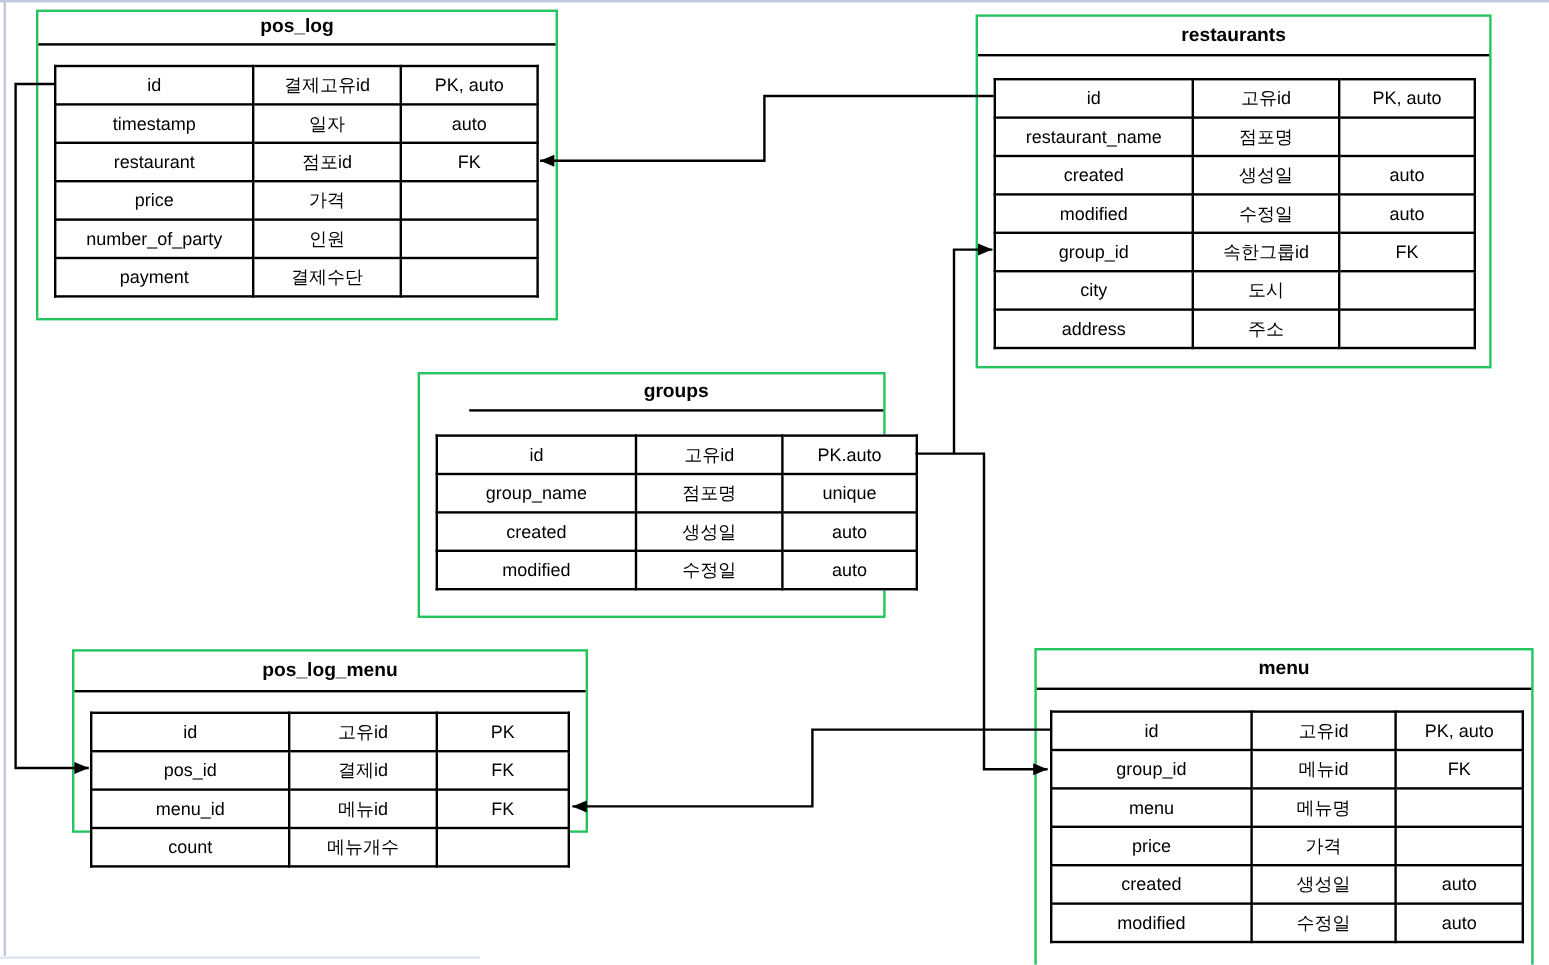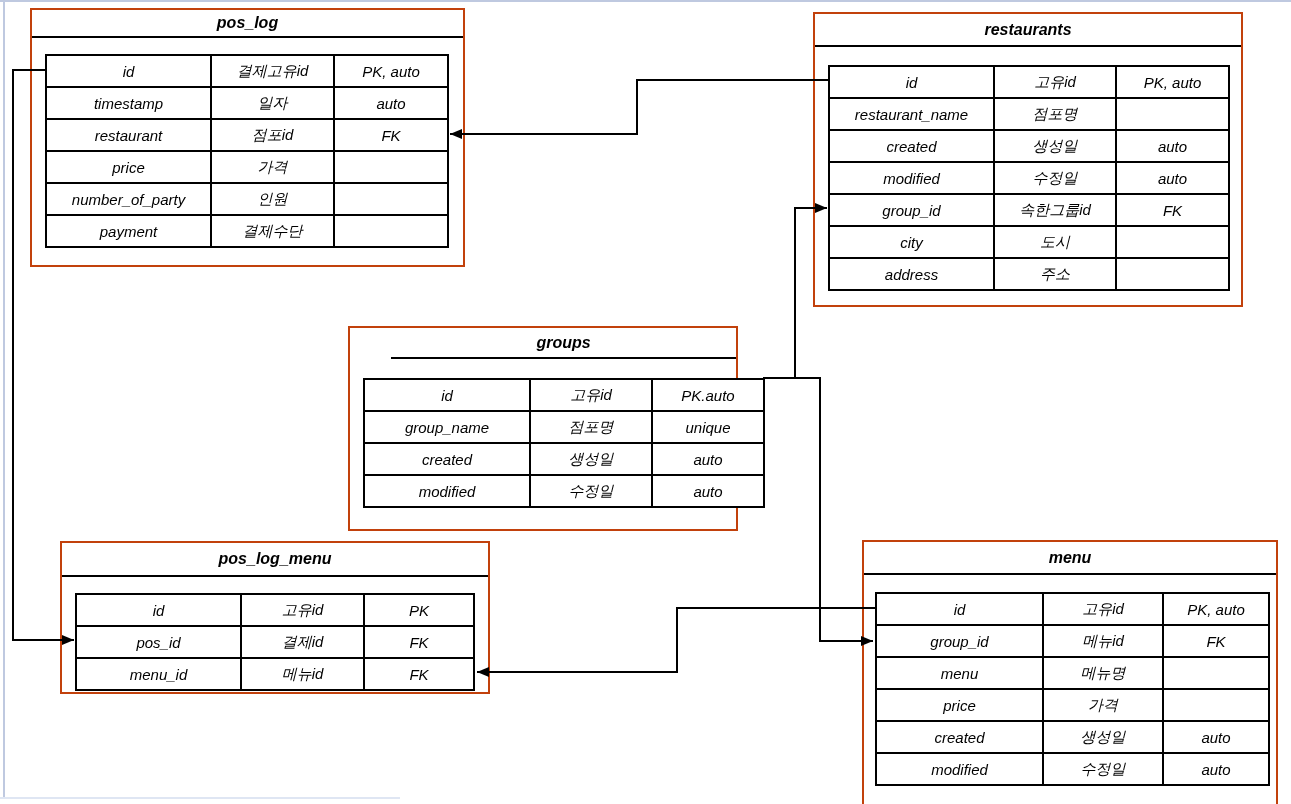--- a/index.html
+++ b/index.html
@@ -2,21 +2,21 @@
 <html><head>
 <meta charset="utf-8">
 <style>
   html,body{margin:0;padding:0;background:#fff;}
   #canvas{
     position:relative;width:1291px;height:804px;background:#ffffff;
     overflow:hidden;
     font-family:"Liberation Sans","DejaVu Sans",sans-serif;
   }
   .frame-line{position:absolute;pointer-events:none;}
-  .tbl{position:absolute;box-sizing:border-box;border:2px solid #c2410c;background:#fff;font-style:italic;}
+  .tbl{position:absolute;box-sizing:border-box;border:2px solid #22c55e;background:#fff;}
   .tbl-title{
     font-weight:bold;font-size:16px;text-align:center;color:#000;
     border-bottom:2px solid #000;overflow:hidden;white-space:nowrap;
   }
   .grid{position:absolute;border-collapse:collapse;table-layout:fixed;background:#fff;}
   .grid td{
     border:2px solid #000;padding:0;text-align:center;vertical-align:middle;
     font-size:15px;color:#000;overflow:hidden;white-space:nowrap;
   }
   #connector-layer{position:absolute;left:0;top:0;pointer-events:none;}
@@ -114,21 +114,21 @@
           </tr>
           <tr style="height: 32px;">
             <td>address</td>
             <td>주소</td>
             <td></td>
           </tr>
         </tbody>
       </table>
   </div>
 
-  <div class="tbl" style="left: 348px; top: 326px; width: 390px; height: 205px; padding-left: 41px;">
+  <div class="tbl" style="left: 348px; top: 310px; width: 390px; height: 205px; padding-left: 41px;">
     <div class="tbl-title" style="height: 29px; line-height: 29px;">groups</div>
     <table class="grid" style="left: 13px; top: 50px; width: 400px;">
         <colgroup>
           <col style="width: 166px;">
           <col style="width: 122px;">
           <col style="width: 112px;">
         </colgroup>
         <tbody>
           <tr style="height: 32px;">
             <td>id</td>
@@ -170,20 +170,25 @@
           </tr>
           <tr style="height: 32px;">
             <td>pos_id</td>
             <td>결제id</td>
             <td>FK</td>
           </tr>
           <tr style="height: 32px;">
             <td>menu_id</td>
             <td>메뉴id</td>
             <td>FK</td>
+          </tr>
+          <tr style="height: 32px;">
+            <td>count</td>
+            <td>메뉴개수</td>
+            <td></td>
           </tr>
         </tbody>
       </table>
   </div>
 
   <div class="tbl" style="left: 862px; top: 540px; width: 416px; height: 268px;">
     <div class="tbl-title" style="height: 31px; line-height: 31px;">menu</div>
     <table class="grid" style="left: 11px; top: 50px; width: 393px;">
         <colgroup>
           <col style="width: 167px;">

